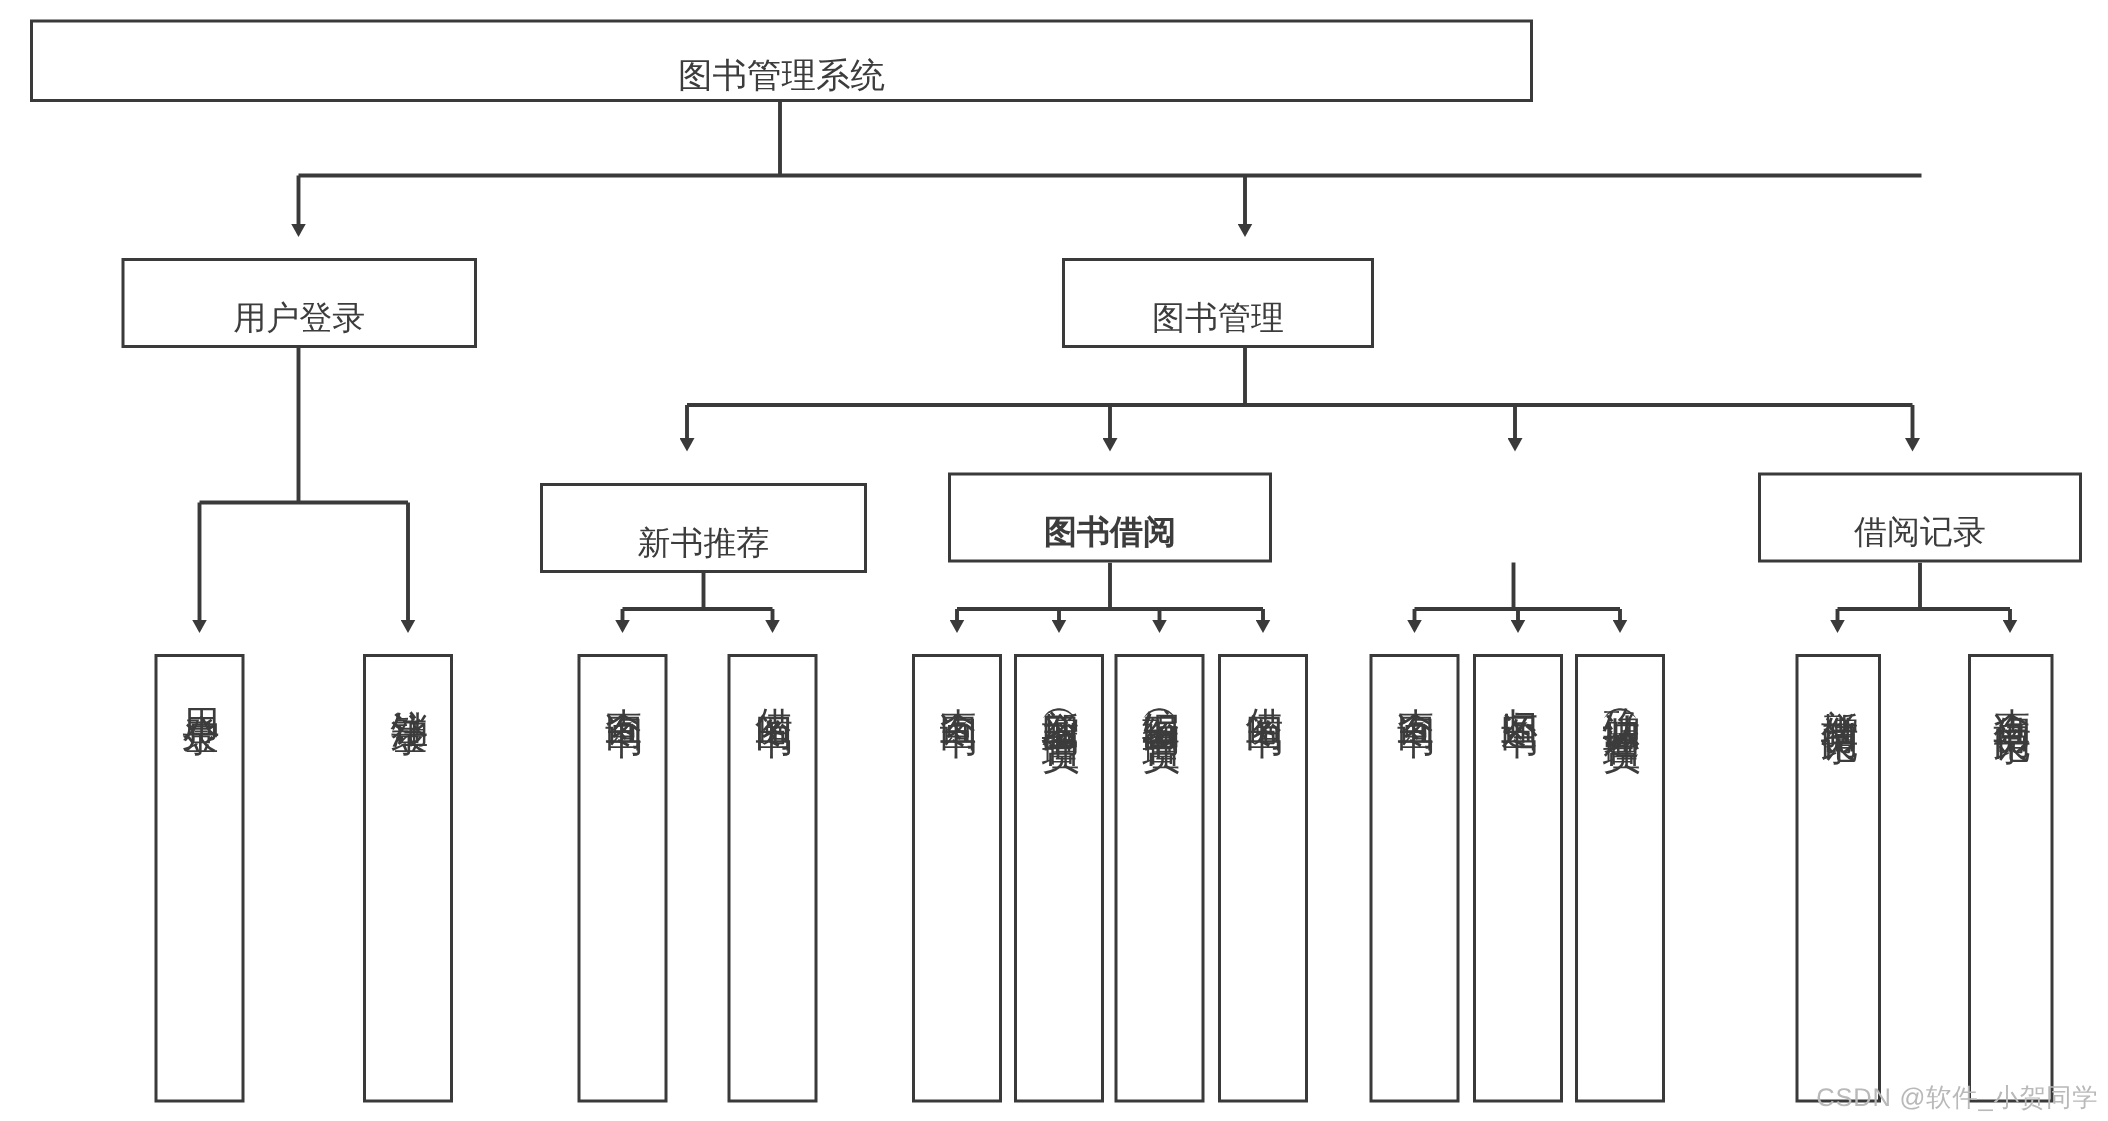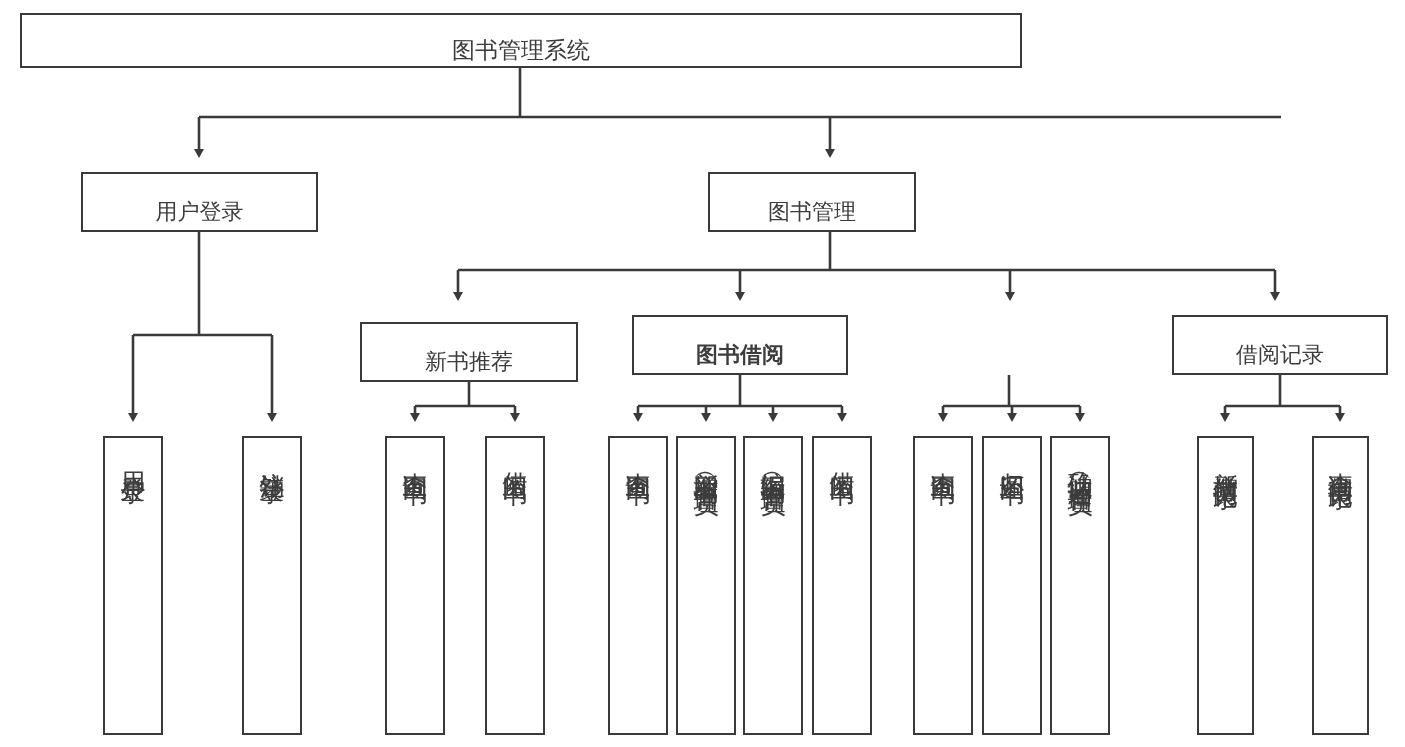--- a/index.html
+++ b/index.html
@@ -198,14 +198,15 @@
   </div>
 
   <div class="node vert" style="left:1197px; top:436px; width:57px; height:299px;">
     <span class="node-label">新增借阅记录</span>
   </div>
 
   <div class="node vert" style="left:1312px; top:436px; width:57px; height:299px;">
     <span class="node-label">查询借阅记录</span>
   </div>
 
+  <div class="watermark">CSDN @软件_小贺同学</div>
 
 </div>
 
 </body></html>

